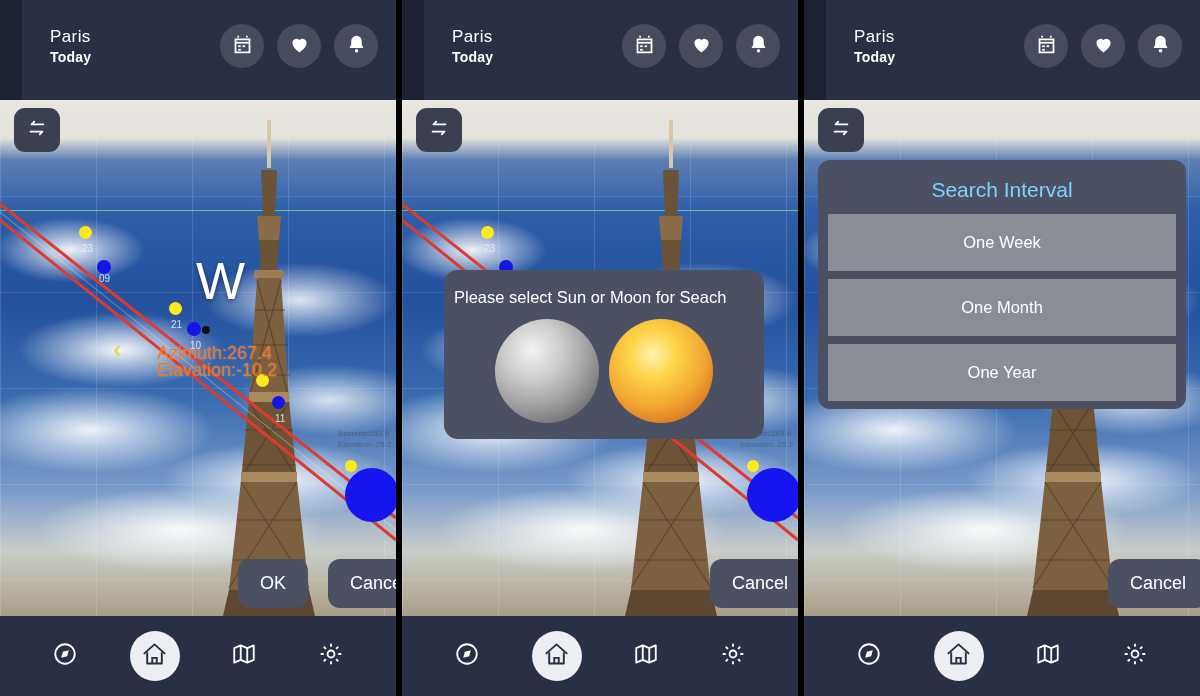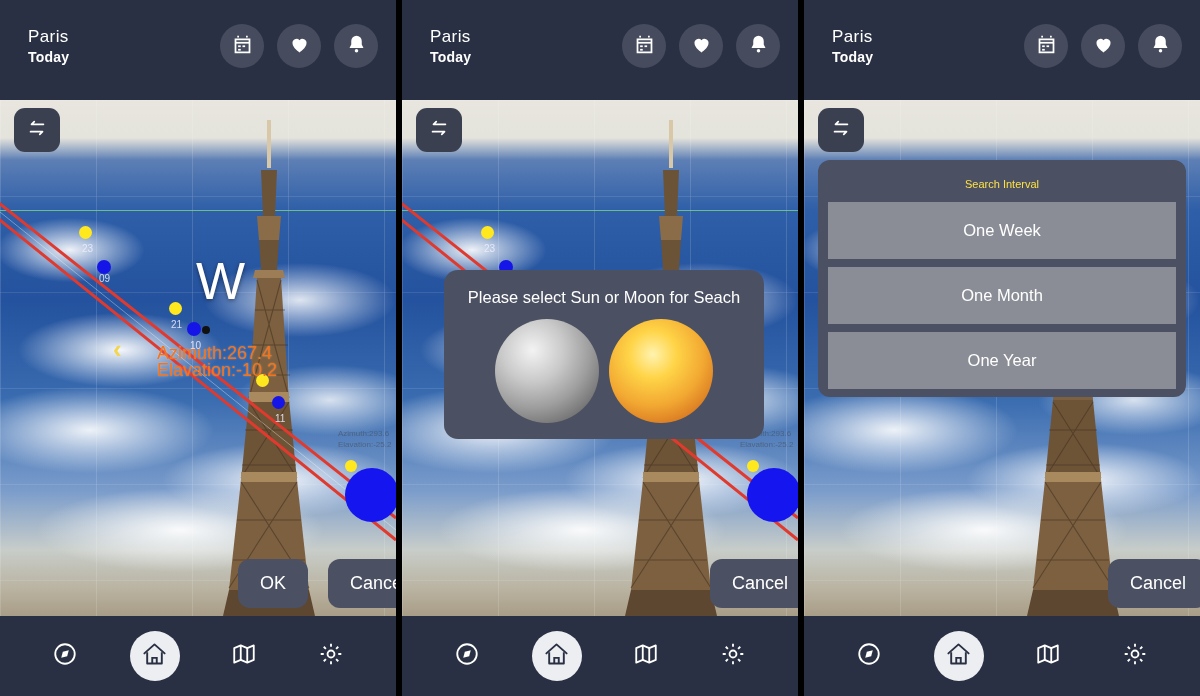--- a/index.html
+++ b/index.html
@@ -9,21 +9,21 @@
   }
   .stage{ position:relative; width:1200px; height:696px; background:#000;
           display:flex; gap:6px; }
 
   .panel{ position:relative; width:396px; height:696px; overflow:hidden;
           background:#1d2232; flex:0 0 auto; }
   .panel.p3{ width:396px; }
 
   
   .hdr{ position:relative; height:100px; background:#2a3043; z-index:30;
-        display:flex; align-items:center; padding:0 18px 8px 28px; }
+        display:flex; align-items:center; padding:0 18px 8px 28px;margin-left:22px; }
   .hdr-txt{ flex:1; }
   .hdr-city{ color:#ffffff; font-size:17px; letter-spacing:.4px; line-height:1.25; }
   .hdr-sub{ color:#ffffff; font-size:14px; font-weight:bold; letter-spacing:.2px; line-height:1.3; }
   .hdr-btns{ display:flex; gap:13px; }
   .cbtn{ width:44px; height:44px; border-radius:50%; background:#464c5e;
          display:flex; align-items:center; justify-content:center; }
   .cbtn svg{ width:21px; height:21px; fill:#fff; }
 
   
   .ar{ position:absolute; left:0; top:100px; width:396px; height:516px; overflow:hidden; }
@@ -83,34 +83,34 @@
   .navitem.home svg{ stroke:#2a3043; width:27px; height:27px; }
 
   
   .btnrow{ position:absolute; bottom:88px; display:flex; gap:20px; z-index:25; }
   .dbtn{ background:#4b5163; color:#fff; border-radius:12px;
          font-size:18px; padding:14px 22px; min-width:60px; text-align:center; }
 
   
   .smdlg{ position:absolute; left:42px; top:270px; width:320px;
           background:#4b5163; border-radius:14px; padding:18px 10px 16px;
-          z-index:26; text-align:center; }
+          z-index:26; }
   .smdlg-title{ color:#fff; font-size:16.5px; margin-bottom:12px; }
   .orbs{ display:flex; justify-content:center; gap:10px; }
   .orb{ width:104px; height:104px; border-radius:50%; }
   .orb.moon{ background:
       radial-gradient(circle at 36% 30%, #f3f3f3 0%, #c9c9c9 32%, #9e9e9e 58%, #6e6e6e 82%, #4a4a4a 100%); }
   .orb.sun{ background:
       radial-gradient(circle at 42% 34%, #fff3b0 0%, #ffd447 26%, #f2a832 56%, #d4701f 84%, #b2551a 100%); }
 
   
   .ivdlg{ position:absolute; left:14px; top:160px; width:368px;
           background:#4b5163; border-radius:12px; padding:10px 10px 0;
           z-index:26; }
-  .ivdlg-title{ color:#fde047; font-size:11px; text-align:center;
+  .ivdlg-title{ color:#7dd3fc; font-size:21px; text-align:center;
                 padding:8px 0 12px; }
   .ivopt{ background:#8a8d96; color:#fff; font-size:16.5px;
           text-align:center; padding:19px 0; margin-bottom:8px; }
 
   .p3 .btnrow{ right:-8px; bottom:88px; }
 </style>
 </head>
 <body>
 
 <div class="stage">

